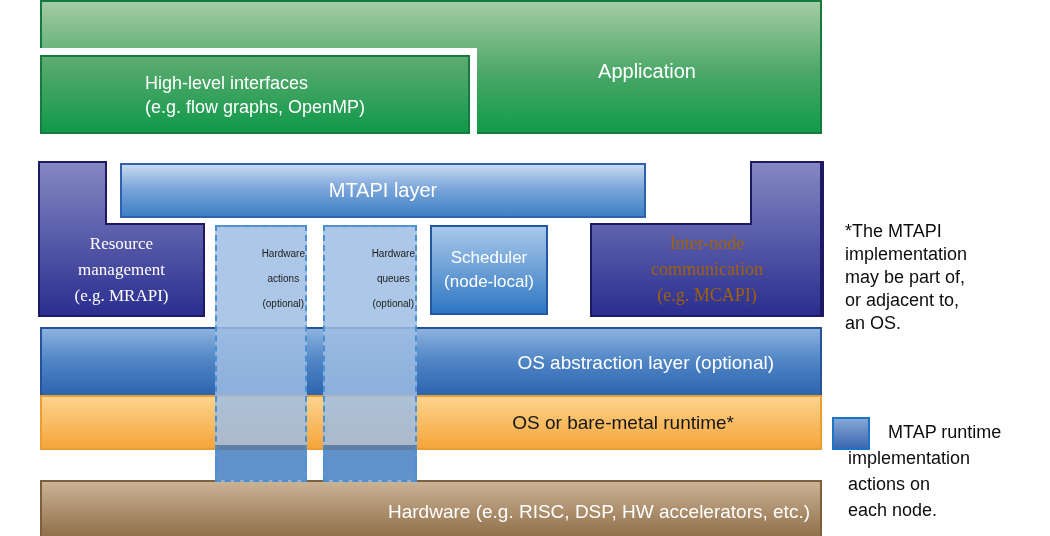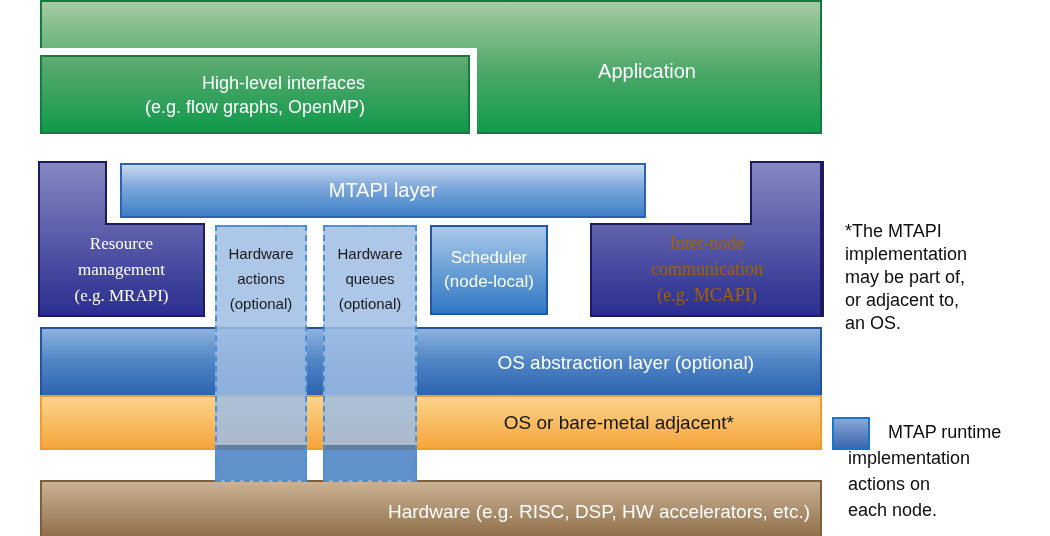--- a/index.html
+++ b/index.html
@@ -23,21 +23,21 @@
   }
   .hl-wrap{
     position:absolute;left:-2px;bottom:-2px;width:437px;height:86px;
     background:#ffffff;padding:7px 7px 0 0;box-sizing:border-box;
   }
   .hl-box{
     width:100%;height:100%;box-sizing:border-box;
     border:2px solid #147a3e;
     background:linear-gradient(to bottom,#5fab72 0%,#10994a 100%);
     display:flex;align-items:center;justify-content:center;
-    color:#ffffff;font-size:18px;line-height:24px;text-align:right;
+    color:#ffffff;font-size:18px;line-height:24px;text-align:left;
   }
 
   
   .mtapi-bar{
     left:120px;top:163px;width:526px;height:55px;
     border:2px solid #2e62b0;
     background:linear-gradient(to bottom,#c7daf0 0%,#7ca6da 45%,#3e80c6 100%);
     display:flex;align-items:center;justify-content:center;
     color:#ffffff;font-size:20px;z-index:2;
   }
@@ -74,37 +74,37 @@
   }
 
   
   .dash-col{
     top:225px;height:257px;
     border:2px dashed #4a90d3;
     background:linear-gradient(to bottom,
       rgba(158,189,227,0.85) 0%,rgba(158,189,227,0.85) 86%,
       rgba(58,118,190,0.80) 86%,rgba(58,118,190,0.80) 100%);
     z-index:5;
-    display:flex;justify-content:center;
-    color:#1b1b1b;font-size:15px;line-height:25px;text-align:center;
+    display:flex;justify-content:flex-end;
+    color:#1b1b1b;font-size:10px;line-height:25px;text-align:center;
     padding-top:14px;
   }
   .dash-actions{left:215px;width:92px;}
   .dash-queues{left:323px;width:94px;}
 
   
   .bar{
     left:40px;width:782px;z-index:1;
     display:flex;align-items:center;justify-content:flex-end;
     font-size:19px;
   }
   .os-bar{
     top:327px;height:71px;border:2px solid #27529b;
     background:linear-gradient(to bottom,#8cb2df 0%,#5287c6 45%,#2b63af 100%);
-    color:#ffffff;padding-right:66px;
+    color:#ffffff;padding-right:46px;
   }
   .metal-bar{
     top:395px;height:55px;border:2px solid #ec9c31;
     background:linear-gradient(to bottom,#fcd48c 0%,#f5a53c 100%);
     color:#161616;padding-right:86px;
   }
   .hw-bar{
     top:480px;height:64px;border:2px solid #7d5f3e;
     background:linear-gradient(to bottom,#cab294 0%,#8b6943 100%);
     color:#ffffff;padding-right:10px;
@@ -164,21 +164,21 @@
 
   <div class="abs sched-box">
     <span class="lbl">Scheduler
 (node-local)</span>
   </div>
 
   <div class="abs bar os-bar">
     <span class="lbl">OS abstraction layer (optional)</span>
   </div>
   <div class="abs bar metal-bar">
-    <span class="lbl">OS or bare-metal adjacent*</span>
+    <span class="lbl">OS or bare-metal runtime*</span>
   </div>
   <div class="abs bar hw-bar">
     <span class="lbl">Hardware (e.g. RISC, DSP, HW accelerators, etc.)</span>
   </div>
 
   <div class="abs dash-col dash-actions">
     <span class="lbl">Hardware
 actions
 (optional)</span>
   </div>

